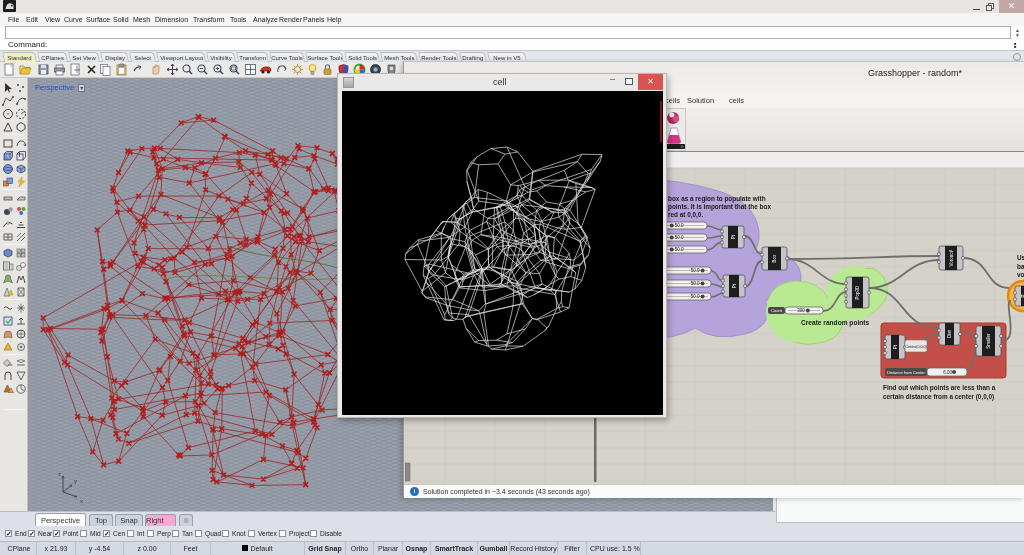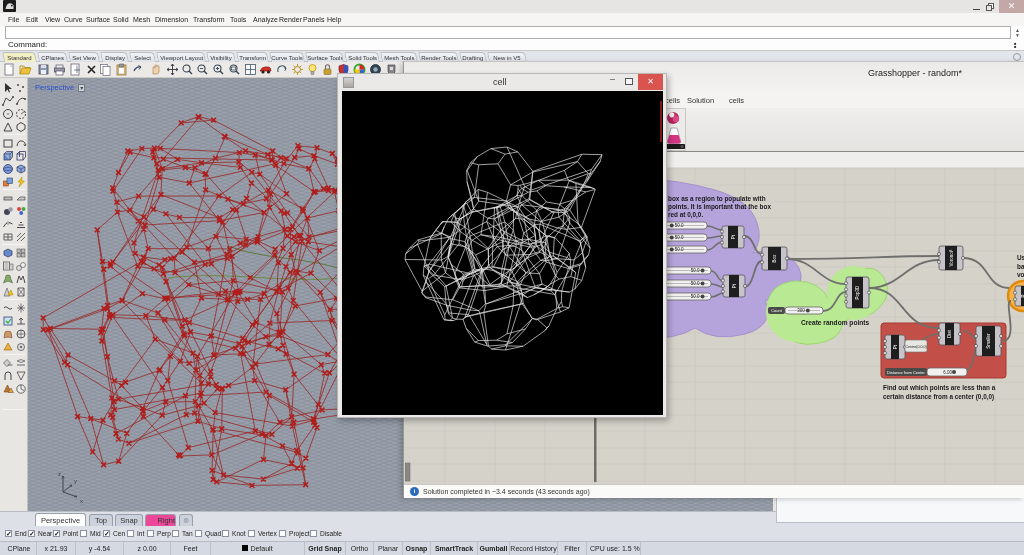--- a/index.html
+++ b/index.html
@@ -363,21 +363,21 @@
 <text x="4" y="8" font-size="6" fill="#3a3f48">z</text>
       <text x="20" y="15" font-size="6" fill="#3a3f48">y</text>
       <text x="26" y="35" font-size="6" fill="#3a3f48">x</text>
     </svg>
     <div class="abs" style="left:7px;top:5px;font-size:7.5px;color:#2b50c8">Perspective&nbsp;&nbsp;<span style="border:1px solid #778;background:#cdd1d8;color:#444;font-size:6px;padding:0 1px">▾</span></div>
   </div>
 <div class="abs" style="left:0;top:511px;width:1024px;height:15px;background:#dde0e6;border-top:1px solid #b9bcc2;font-size:7.5px;color:#333">
 <div class="abs" style="left:35px;top:1px;width:51px;height:14px;background:#fff;border:1px solid #9aa0ab;border-bottom:none;border-radius:3px 3px 0 0;text-align:center;line-height:13px">Perspective</div>
 <div class="abs" style="left:89px;top:2px;width:24px;height:13px;background:#ccd2db;border:1px solid #9aa0ab;border-bottom:none;border-radius:3px 3px 0 0;text-align:center;line-height:12px">Top</div>
 <div class="abs" style="left:115px;top:2px;width:28px;height:13px;background:#ccd2db;border:1px solid #9aa0ab;border-bottom:none;border-radius:3px 3px 0 0;text-align:center;line-height:12px">Snap</div>
-<div class="abs" style="left:145px;top:2px;width:31px;height:13px;background:#ec4899;border:1px solid #9aa0ab;border-bottom:none;border-radius:3px 3px 0 0;text-align:right;line-height:12px">Right</div>
+<div class="abs" style="left:145px;top:2px;width:31px;height:13px;background:#f9a8d4;border:1px solid #9aa0ab;border-bottom:none;border-radius:3px 3px 0 0;text-align:left;line-height:12px">Right</div>
 <div class="abs" style="left:179px;top:2px;width:14px;height:13px;background:#ccd2db;border:1px solid #9aa0ab;border-bottom:none;border-radius:3px 3px 0 0;text-align:center;line-height:11px;color:#667;font-size:6px">◎</div>
 </div>
 <div class="abs" style="left:0;top:526px;width:1024px;height:15px;background:#dde0e6;font-size:6.6px;color:#222">
     <div class="abs" style="left:5px;top:4px;width:7px;height:7px;background:#fff;border:1px solid #8892a2;font-size:7px;line-height:6px;text-align:center;color:#222;font-weight:bold">✓</div>
     <span class="abs" style="left:15px;top:4px">End</span>
     <div class="abs" style="left:28px;top:4px;width:7px;height:7px;background:#fff;border:1px solid #8892a2;font-size:7px;line-height:6px;text-align:center;color:#222;font-weight:bold">✓</div>
     <span class="abs" style="left:38px;top:4px">Near</span>
     <div class="abs" style="left:53px;top:4px;width:7px;height:7px;background:#fff;border:1px solid #8892a2;font-size:7px;line-height:6px;text-align:center;color:#222;font-weight:bold">✓</div>
     <span class="abs" style="left:63px;top:4px">Point</span>
     <div class="abs" style="left:80px;top:4px;width:7px;height:7px;background:#fff;border:1px solid #8892a2;font-size:7px;line-height:6px;text-align:center;color:#222;font-weight:bold"></div>

